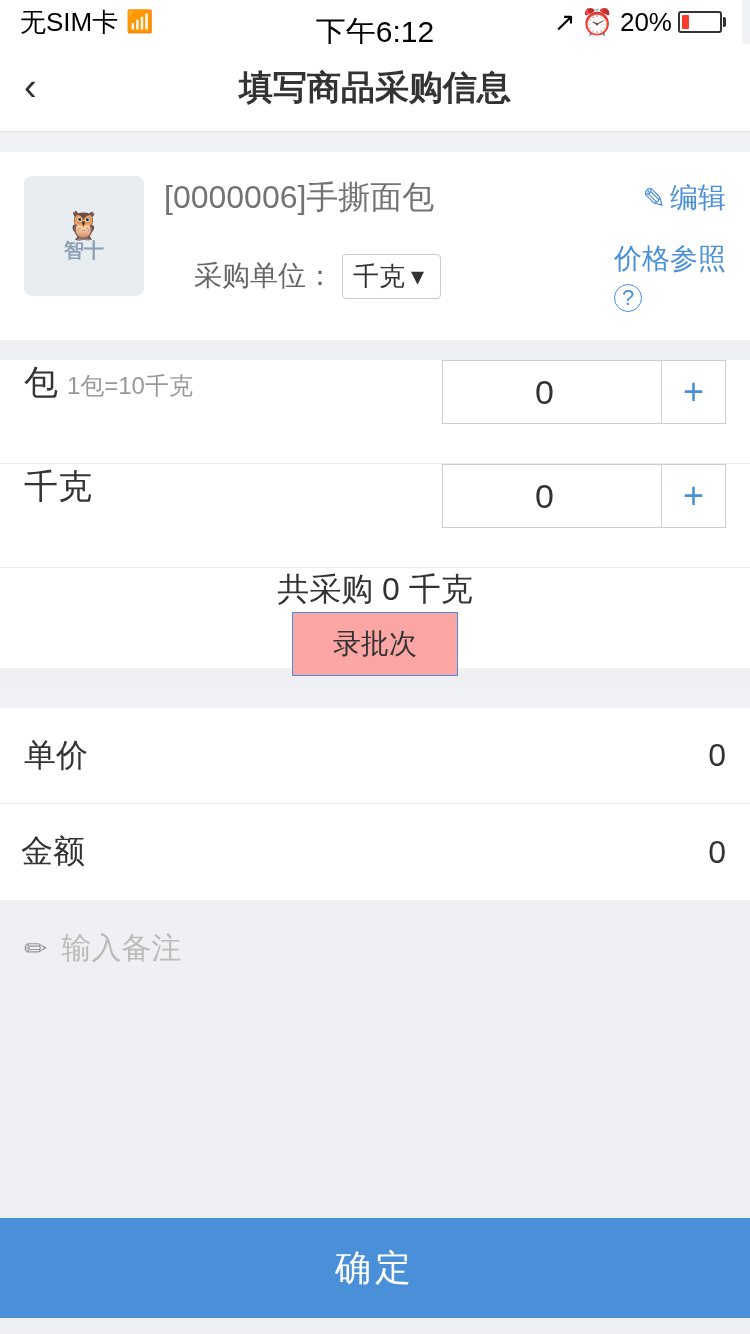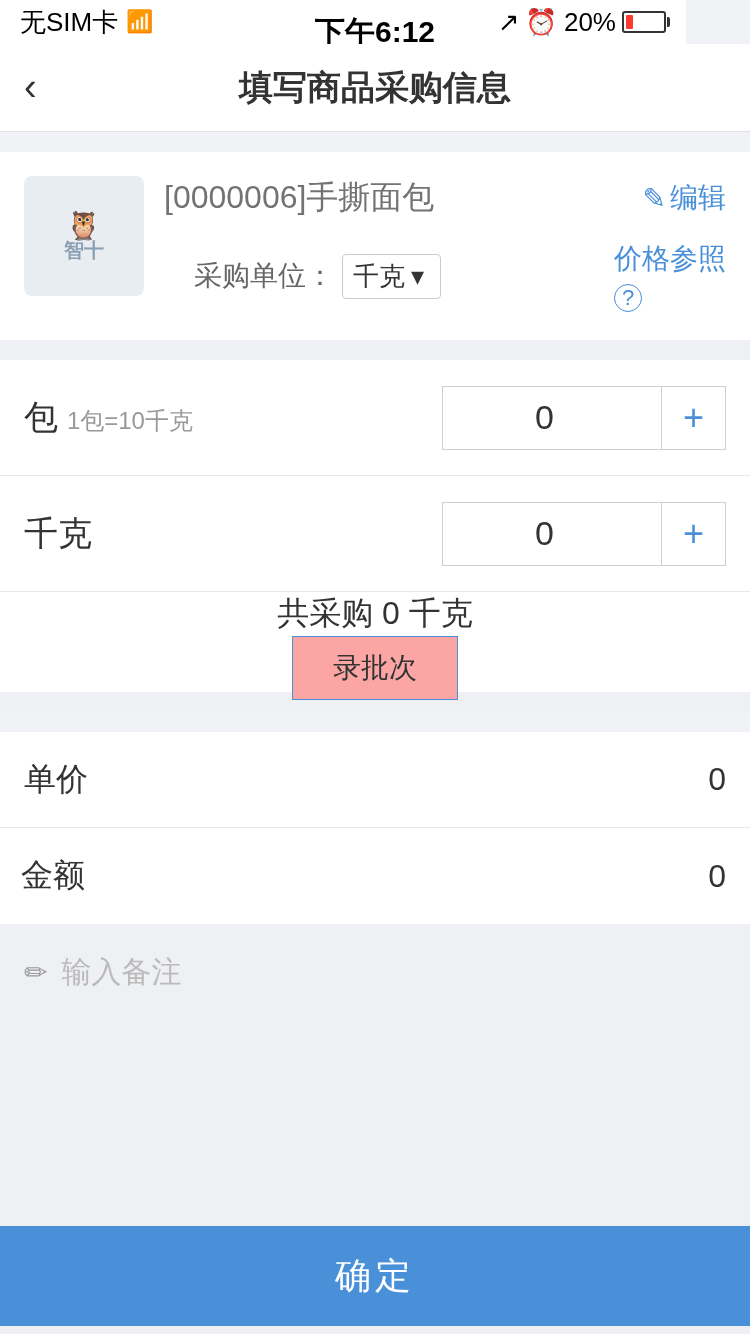--- a/index.html
+++ b/index.html
@@ -8,39 +8,39 @@
       width: 750px;
       min-height: 1334px;
       font-family: -apple-system, 'PingFang SC', 'Helvetica Neue', Arial, sans-serif;
       background: #f0f2f5;
       font-size: 32px;
       color: #333;
     }
 
     
     .status-bar {
-      width: 686px;
+      width: 742px;
       height: 44px;
       background: #fff;
       display: flex;
       align-items: center;
       justify-content: space-between;
       padding: 0 20px;
       font-size: 28px;
       color: #000;
     }
     .status-left {
       display: flex;
       align-items: center;
       gap: 8px;
       font-size: 26px;
     }
     .status-center {
       font-size: 30px;
-      font-weight: 700;
+      font-weight: 400;
       position: absolute;
       left: 50%;
       transform: translateX(-50%);
       margin-top: 20px;
     }
     .status-right {
       display: flex;
       align-items: center;
       gap: 6px;
       font-size: 26px;
@@ -181,23 +181,23 @@
       height: 20px;
       background: #eef0f3;
     }
 
     
     .input-section {
       background: #fff;
     }
     .input-row {
       display: flex;
-      align-items: center;
+      align-items: flex-start;
       padding: 0 24px;
-      height: 116px;
+      height: 104px;
       border-bottom: 1px solid #e8e8e8;
     }
     .input-row-label {
       flex: 1;
     }
     .input-row-label-main {
       font-size: 34px;
       color: #333;
       font-weight: 500;
     }
@@ -302,21 +302,21 @@
     
     .content-area {
       background: #eef0f3;
       flex: 1;
       min-height: 340px;
     }
 
     
     .confirm-btn {
       position: fixed;
-      bottom: 8px;
+      bottom: 16px;
       width: 750px;
       height: 100px;
       background: #4a90d9;
       color: #fff;
       font-size: 36px;
       font-weight: 500;
       border: none;
       cursor: pointer;
       display: flex;
       align-items: center;

